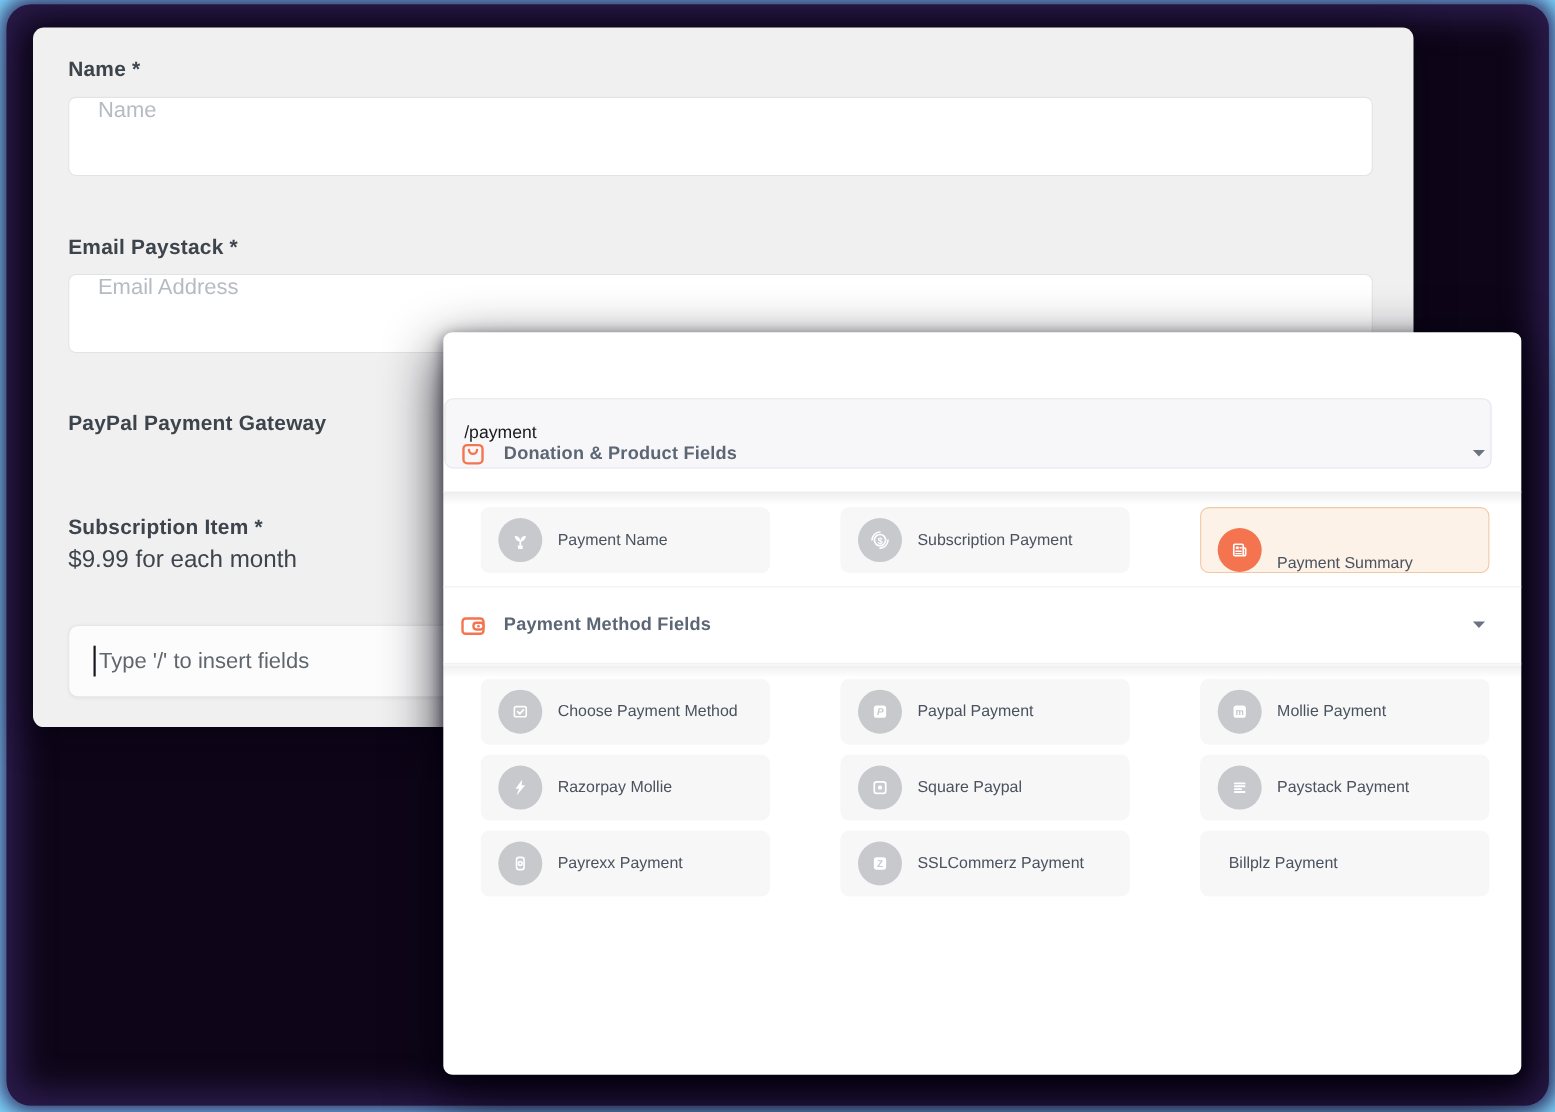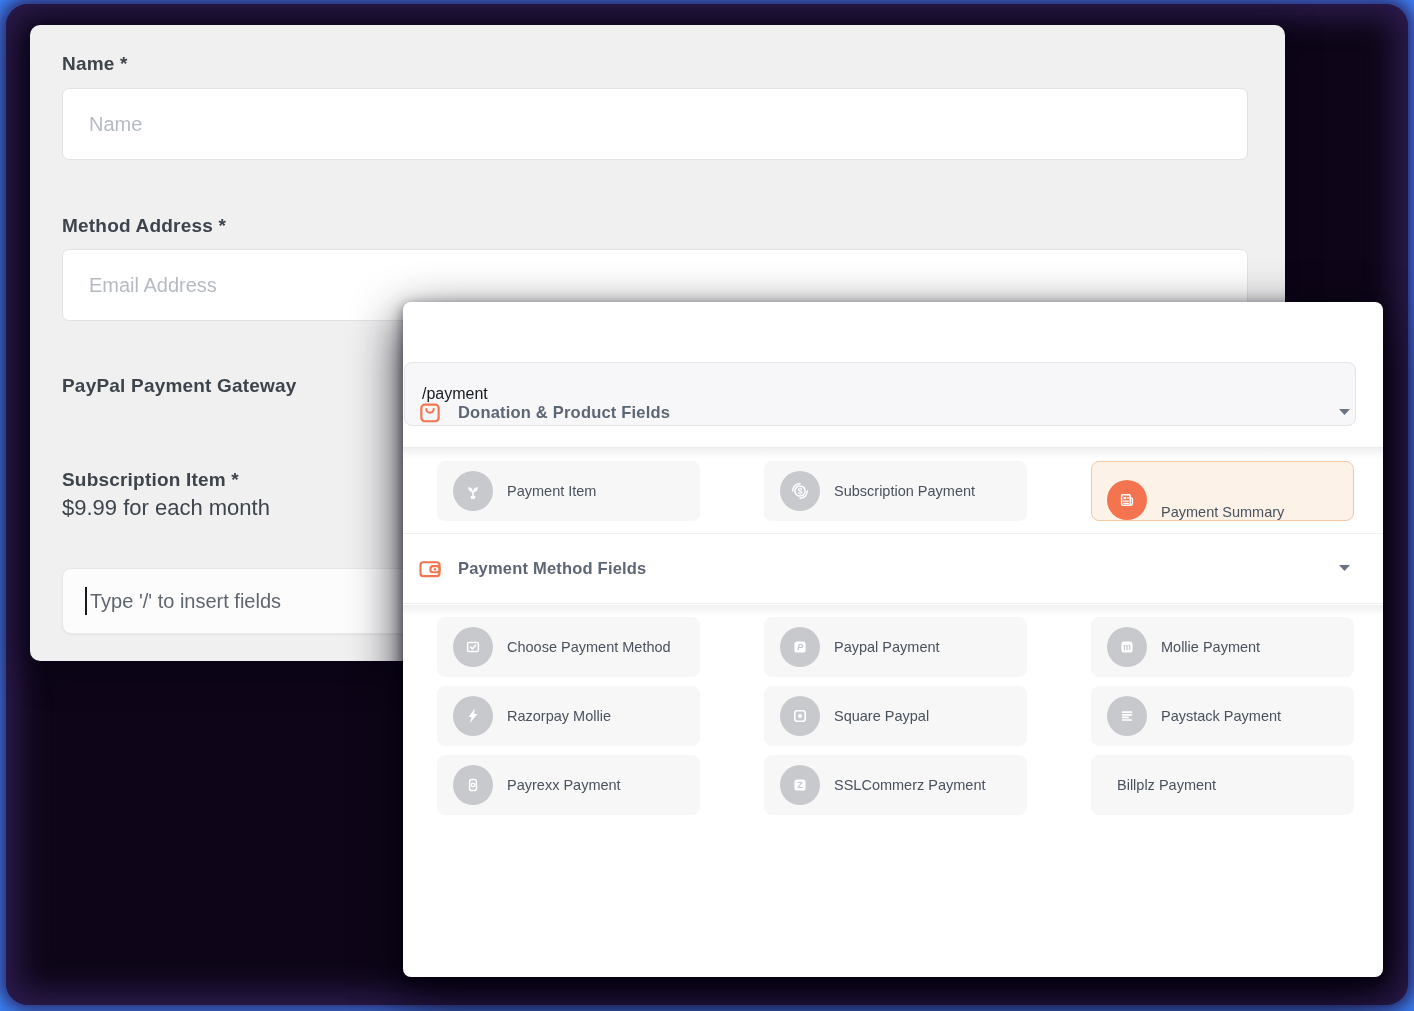--- a/index.html
+++ b/index.html
@@ -1,25 +1,25 @@
 <!DOCTYPE html>
 <html><head>
 <meta charset="utf-8">
 <style>
   html,body{margin:0;padding:0;background:#ffffff;font-family:"Liberation Sans",sans-serif;}
-  .stage{position:relative;width:1414px;height:1011px;overflow:hidden;background:#3b82f6;}
+  .stage{position:relative;width:1414px;height:1011px;overflow:hidden;background:#7dd3fc;}
   .backdrop{position:absolute;left:6px;top:4px;width:1402px;height:1001px;border-radius:22px;
     background:#0e0618;
     box-shadow:inset 0 0 28px 14px rgba(66,44,116,.55), 0 0 16px 6px rgba(40,24,77,.8);}
   
   .back-panel{position:absolute;left:30px;top:25px;width:1255px;height:636px;background:#f0f0f1;
     border-radius:10px;box-shadow:0 8px 34px rgba(8,3,20,.85);z-index:1;}
   .form-label{position:absolute;left:32px;font-size:19px;font-weight:700;color:#3d444c;letter-spacing:.2px;}
   .text-input{position:absolute;left:32px;width:1186px;height:72px;background:#ffffff;border:1px solid #e3e3e6;
-    border-radius:7px;box-sizing:border-box;display:flex;align-items:center;padding-left:26px;}
+    border-radius:7px;box-sizing:border-box;display:flex;padding-left:26px;}
   .placeholder{font-size:20px;color:#b6bbc2;}
   .big-value{position:absolute;left:32px;font-size:22px;font-weight:400;color:#3d444c;}
   .insert-input{position:absolute;left:32px;top:543px;width:1186px;height:66px;background:#fcfcfd;
     border:1px solid #e7e7ea;border-radius:9px;box-sizing:border-box;display:flex;align-items:center;
     padding-left:22px;box-shadow:0 1px 3px rgba(0,0,0,.05);}
   .caret{width:2px;height:28px;background:#15181c;margin-right:3px;}
   .insert-text{font-size:20px;color:#60666d;}
   
   .popup{position:absolute;left:403px;top:302px;width:980px;height:675px;background:#ffffff;border-radius:8px;
     box-shadow:0 18px 50px rgba(4,1,14,.9), 0 4px 14px rgba(4,1,14,.55);z-index:2;}
@@ -51,21 +51,21 @@
 
 <div class="stage">
   <div class="backdrop"></div>
 
   <div class="back-panel">
     <div class="form-label" style="top:28px;">Name *</div>
     <div class="text-input" style="top:63px;">
       <span class="placeholder">Name</span>
     </div>
 
-    <div class="form-label" style="top:190px;">Method Address *</div>
+    <div class="form-label" style="top:190px;">Email Paystack *</div>
     <div class="text-input" style="top:224px;">
       <span class="placeholder">Email Address</span>
     </div>
 
     <div class="form-label" style="top:350px;">PayPal Payment Gateway</div>
 
     <div class="form-label" style="top:444px;">Subscription Item *</div>
     <div class="big-value" style="top:470px;">$9.99 for each month</div>
 
     <div class="insert-input">
@@ -95,21 +95,21 @@
           <div class="grid">
             <div class="card">
               <span class="icon-circle">
                 <svg width="24" height="24" viewBox="0 0 24 24">
                   <path d="M9.6 16.9h4.8l-.5 3.1h-3.8z" fill="#fff"></path>
                   <path d="M12 16.5v-3.2" stroke="#fff" stroke-width="1.6" fill="none" stroke-linecap="round" stroke-linejoin="round"></path>
                   <path d="M12 13.2C9.2 13.2 7.2 11.2 7 8.2c3-.2 5 1.8 5 5z" fill="#fff"></path>
                   <path d="M12 13.2c2.8 0 4.8-2 5-5-3-.2-5 1.8-5 5z" fill="#fff"></path>
                 </svg>
               </span>
-              <span class="card-label">Payment Item</span>
+              <span class="card-label">Payment Name</span>
             </div>
             <div class="card">
               <span class="icon-circle">
                 <svg width="24" height="24" viewBox="0 0 24 24">
                   <circle cx="12" cy="12" r="5.1" stroke="#fff" stroke-width="1.5" fill="none"></circle>
                   <path d="M19.3 12a7.3 7.3 0 0 1-7.3 7.3M4.7 12A7.3 7.3 0 0 1 12 4.7" stroke="#fff" stroke-width="1.4" fill="none" stroke-linecap="round"></path>
                   <text x="12" y="15.1" font-size="8.5" font-weight="bold" fill="#fff" text-anchor="middle" font-family="Liberation Sans,sans-serif">$</text>
                 </svg>
               </span>
               <span class="card-label">Subscription Payment</span>

